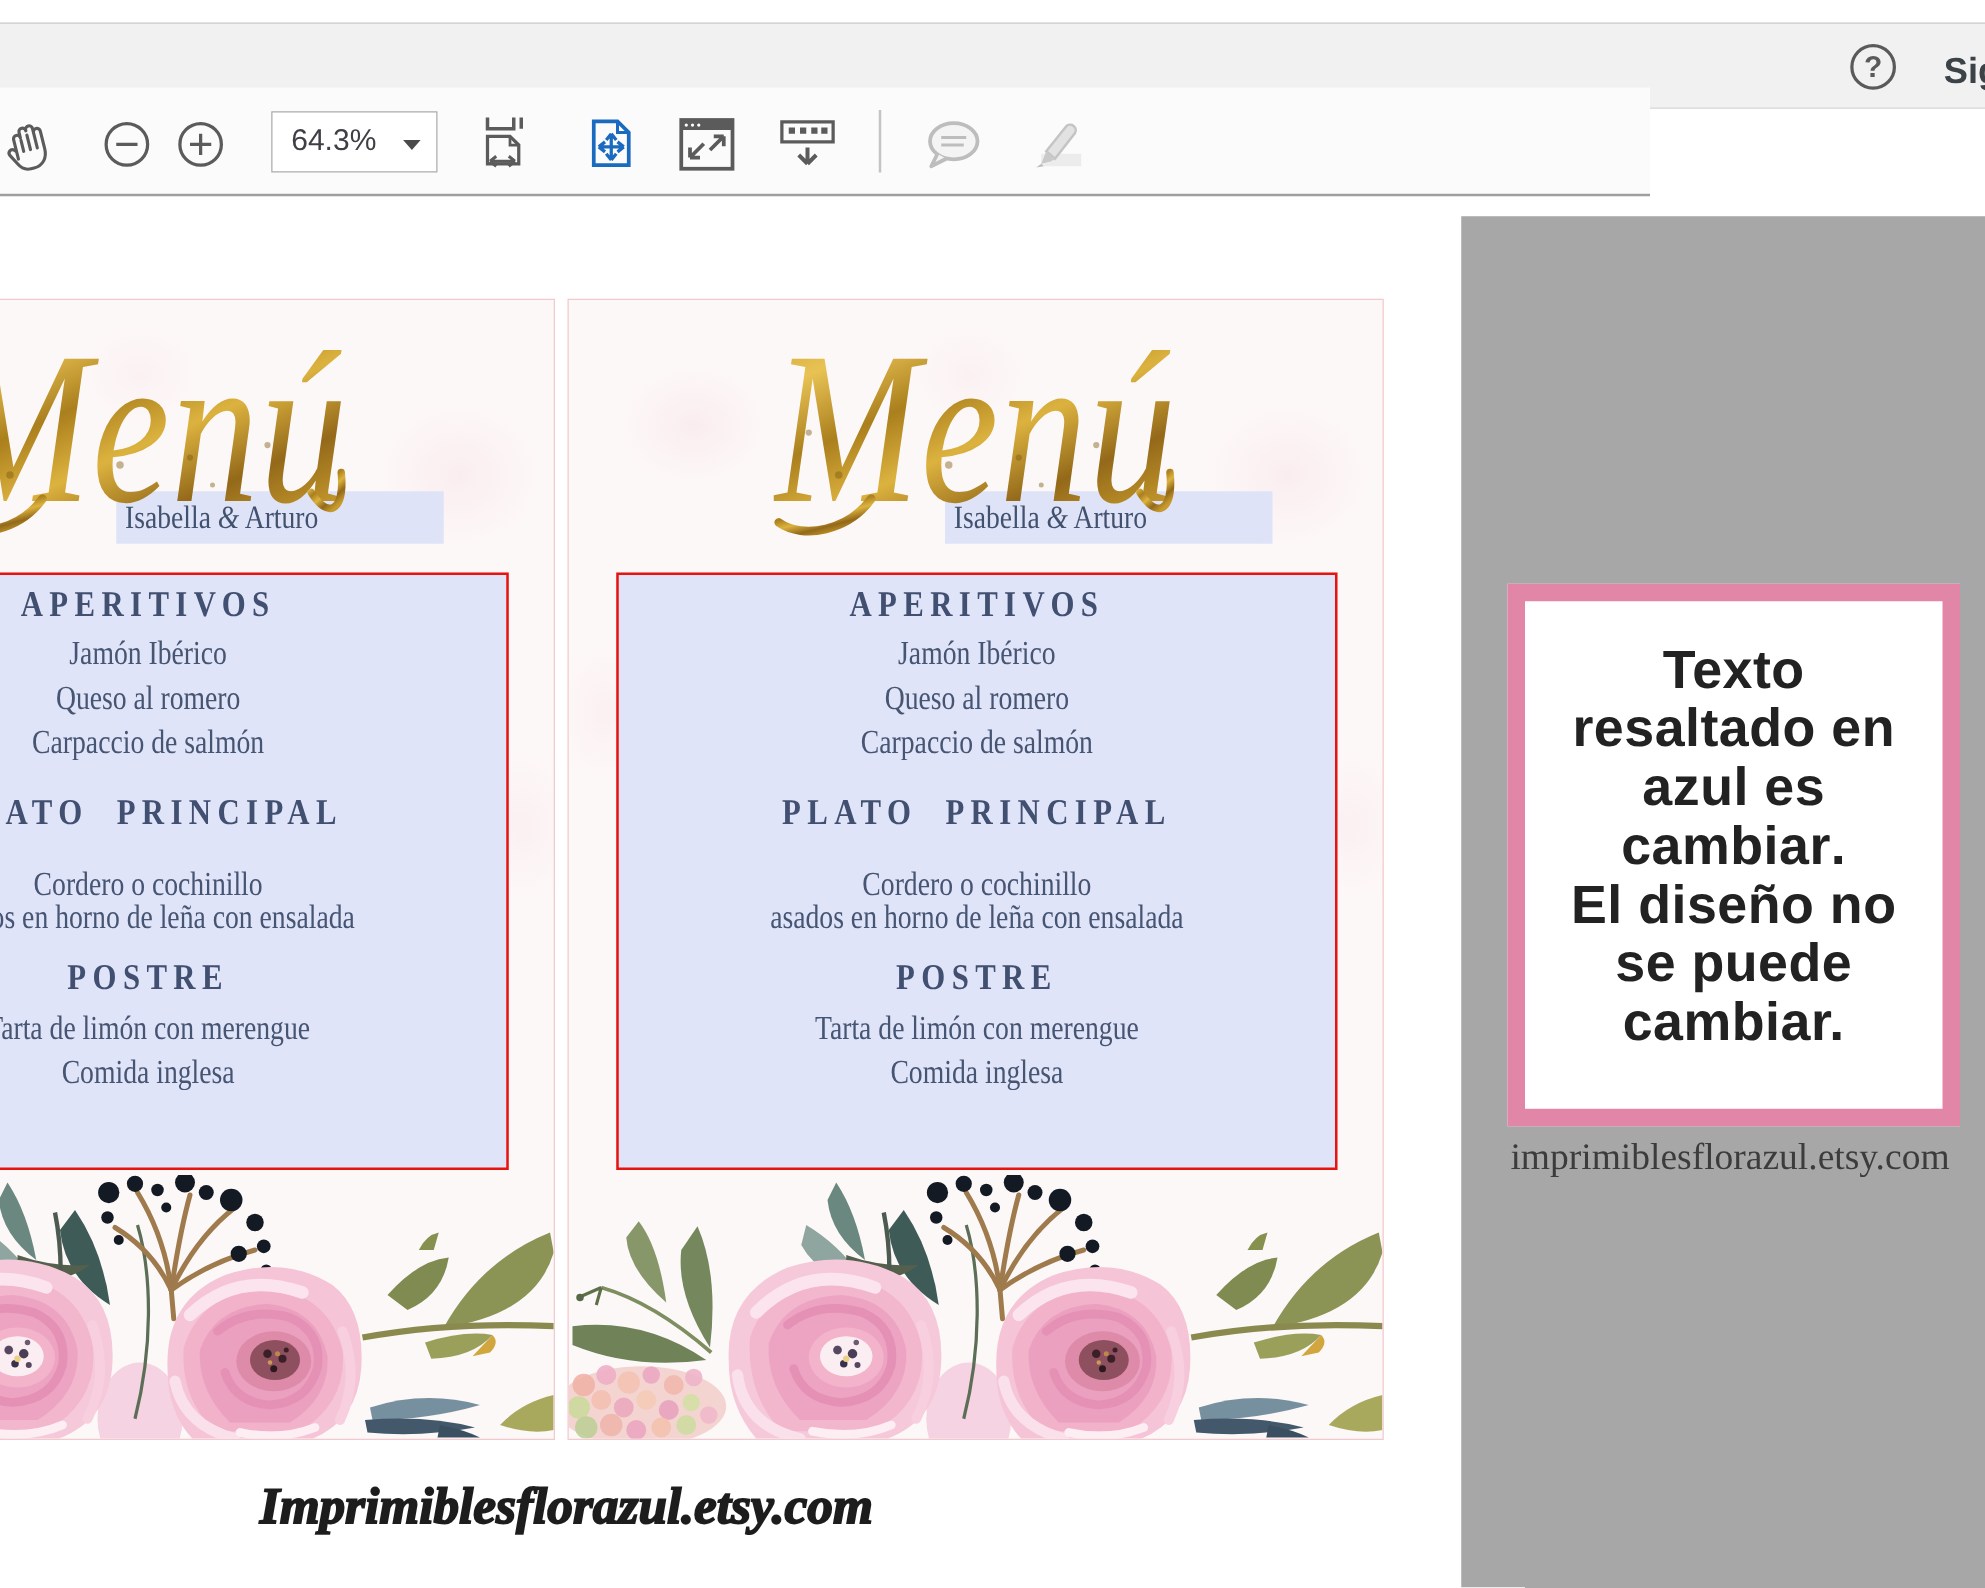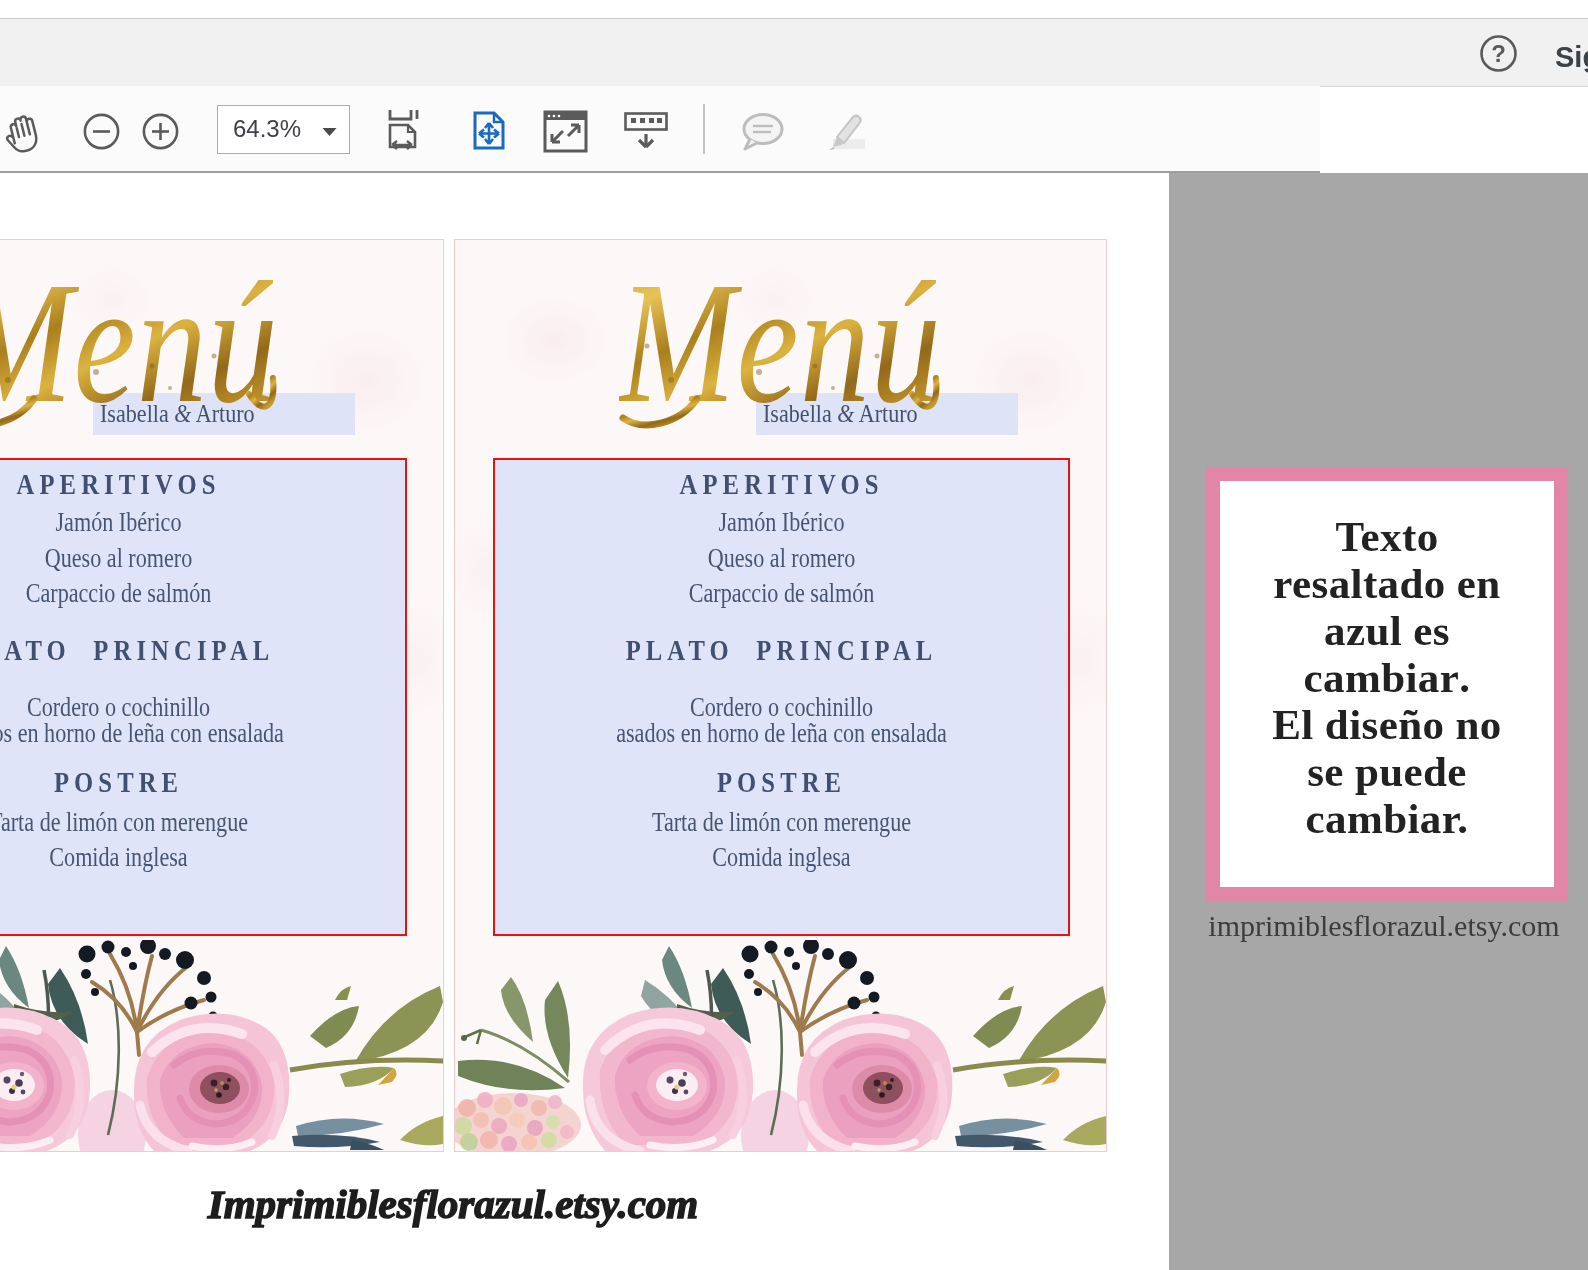--- a/index.html
+++ b/index.html
@@ -1,40 +1,40 @@
 <!DOCTYPE html>
 <html><head>
 <meta charset="utf-8">
 <style>
   html,body{margin:0;padding:0;}
   body{width:1588px;height:1270px;position:relative;overflow:hidden;background:#ffffff;font-family:"Liberation Sans",sans-serif;}
   .abs{position:absolute;}
   
   #tabbar{left:0;top:18px;width:1588px;height:67px;background:#f1f1f1;border-top:1px solid #cbcbcb;border-bottom:1px solid #d8d8d8;}
-  #toolbar{left:0;top:86px;width:1320px;height:85px;background:#fbfbfb;border-bottom:2px solid #9e9e9e;}
+  #toolbar{left:0;top:70px;width:1320px;height:85px;background:#fbfbfb;border-bottom:2px solid #9e9e9e;}
   #zoombox{left:217px;top:19px;width:131px;height:47px;background:#ffffff;border:1px solid #ababab;}
   #zoomtxt{left:15px;top:9px;font-size:24px;color:#3f3f46;}
   .sep{background:#c4c4c4;}
   
   #content{left:0;top:173px;width:1588px;height:1097px;background:#ffffff;margin-left:11px;}
   #greypanel{left:1158px;top:0;width:430px;height:1097px;background:#a7a7a7;}
   
   .card{top:66px;width:651px;height:911px;background:#fdf8f8;border:1px solid #f2c9ce;overflow:hidden;font-family:"Liberation Serif",serif;}
   #cardL{left:-220px;}
   #cardR{left:443px;}
   .menusvg{left:164px;top:28px;z-index:3;}
   .isab{left:301px;top:153px;z-index:2;width:262px;height:42px;background:#dee3f8;color:#42526e;font-size:26px;}
   .isab span{position:absolute;left:7px;top:6px;white-space:nowrap;transform:scaleX(0.85);transform-origin:0 0;}
   .redbox{left:38px;top:218px;width:573px;height:474px;background:#e0e4f9;border:2.5px solid #e8130c;}
   .mline{position:absolute;width:100%;text-align:center;white-space:nowrap;}
   .mhead{font-weight:bold;letter-spacing:6px;font-size:29px;color:#415070;transform:scaleX(0.85);}
   .mitem{font-size:27px;color:#465572;transform:scaleX(0.82);}
   .flowers{left:0;top:700px;filter:blur(0.6px);}
   
-  #pinkbox{left:1195px;top:294px;width:334px;height:406px;background:#ffffff;border:14px solid #e286a8;font-family:Liberation Serif, serif;}
+  #pinkbox{left:1195px;top:294px;width:334px;height:406px;background:#ffffff;border:14px solid #e286a8;}
   #pinktext{left:0;top:32px;width:334px;text-align:center;font-size:43px;letter-spacing:0.4px;line-height:47px;color:#222;font-weight:bold;}
   #etsy1{left:1158px;top:736px;width:430px;text-align:center;font-family:"Liberation Serif",serif;font-size:30px;color:#3c3c3c;}
   #etsy2{left:0px;top:1007px;width:884px;text-align:center;font-family:"Liberation Serif",serif;font-style:italic;font-weight:bold;font-size:41px;color:#1d1d1d;-webkit-text-stroke:1.5px #1d1d1d;}
 </style>
 </head>
 <body>
 
   <svg width="0" height="0" style="position:absolute">
     <defs>
       <linearGradient id="gold" x1="0" y1="0" x2="0.75" y2="1">

